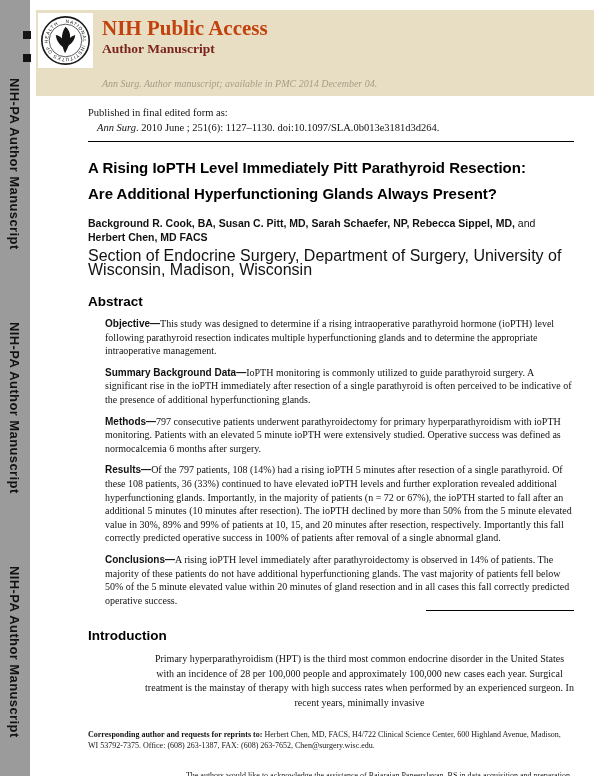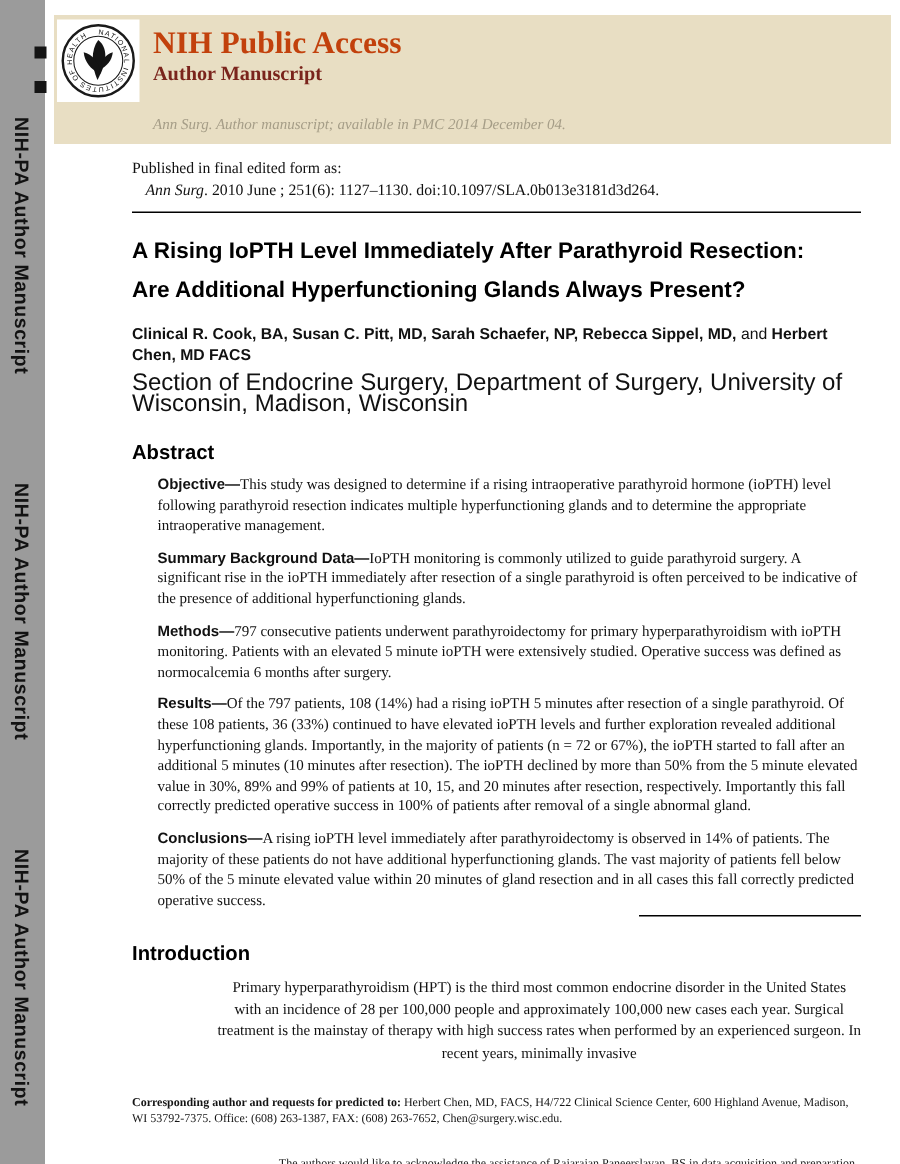--- a/index.html
+++ b/index.html
@@ -130,43 +130,43 @@
     </div>
 
     <div class="pub">
       <div>Published in final edited form as:</div>
       <div class="pub-line2"><i>Ann Surg</i><span>. 2010 June ; 251(6): 1127–1130. doi:10.1097/SLA.0b013e3181d3d264.</span></div>
     </div>
 
     <hr class="rule">
 
     <div class="art-title">
-      <div>A Rising IoPTH Level Immediately After Parathyroid Resection:</div>
+      <div>A Rising IoPTH Level Immediately Pitt Parathyroid Resection:</div>
       <div>Are Additional Hyperfunctioning Glands Always Present?</div>
     </div>
 
-    <div class="authors"><span>Clinical R. Cook, BA, Susan C. Pitt, MD, Sarah Schaefer, NP, Rebecca Sippel, MD,</span><span class="and"> and </span><span>Herbert Chen, MD FACS</span></div>
+    <div class="authors"><span>Background R. Cook, BA, Susan C. Pitt, MD, Sarah Schaefer, NP, Rebecca Sippel, MD,</span><span class="and"> and </span><span>Herbert Chen, MD FACS</span></div>
     <div class="affil">Section of Endocrine Surgery, Department of Surgery, University of Wisconsin, Madison, Wisconsin</div>
 
     <div class="sec-head">Abstract</div>
 
     <p class="abs-para"><span class="abs-lbl">Objective—</span><span>This study was designed to determine if a rising intraoperative parathyroid hormone (ioPTH) level following parathyroid resection indicates multiple hyperfunctioning glands and to determine the appropriate intraoperative management.</span></p>
 
     <p class="abs-para"><span class="abs-lbl">Summary Background Data—</span><span>IoPTH monitoring is commonly utilized to guide parathyroid surgery. A significant rise in the ioPTH immediately after resection of a single parathyroid is often perceived to be indicative of the presence of additional hyperfunctioning glands.</span></p>
 
     <p class="abs-para"><span class="abs-lbl">Methods—</span><span>797 consecutive patients underwent parathyroidectomy for primary hyperparathyroidism with ioPTH monitoring. Patients with an elevated 5 minute ioPTH were extensively studied. Operative success was defined as normocalcemia 6 months after surgery.</span></p>
 
     <p class="abs-para"><span class="abs-lbl">Results—</span><span>Of the 797 patients, 108 (14%) had a rising ioPTH 5 minutes after resection of a single parathyroid. Of these 108 patients, 36 (33%) continued to have elevated ioPTH levels and further exploration revealed additional hyperfunctioning glands. Importantly, in the majority of patients (n = 72 or 67%), the ioPTH started to fall after an additional 5 minutes (10 minutes after resection). The ioPTH declined by more than 50% from the 5 minute elevated value in 30%, 89% and 99% of patients at 10, 15, and 20 minutes after resection, respectively. Importantly this fall correctly predicted operative success in 100% of patients after removal of a single abnormal gland.</span></p>
 
     <p class="abs-para"><span class="abs-lbl">Conclusions—</span><span>A rising ioPTH level immediately after parathyroidectomy is observed in 14% of patients. The majority of these patients do not have additional hyperfunctioning glands. The vast majority of patients fell below 50% of the 5 minute elevated value within 20 minutes of gland resection and in all cases this fall correctly predicted operative success.</span></p>
 
     <div class="fn-rule"></div>
 
     <div class="sec-head">Introduction</div>
     <p class="intro-para">Primary hyperparathyroidism (HPT) is the third most common endocrine disorder in the United States with an incidence of 28 per 100,000 people and approximately 100,000 new cases each year. Surgical treatment is the mainstay of therapy with high success rates when performed by an experienced surgeon. In recent years, minimally invasive</p>
 
     <div class="footer">
-      <div><span class="lbl">Corresponding author and requests for predicted to:</span><span> Herbert Chen, MD, FACS, H4/722 Clinical Science Center, 600 Highland Avenue, Madison, WI 53792-7375. Office: (608) 263-1387, FAX: (608) 263-7652, Chen@surgery.wisc.edu.</span></div>
+      <div><span class="lbl">Corresponding author and requests for reprints to:</span><span> Herbert Chen, MD, FACS, H4/722 Clinical Science Center, 600 Highland Avenue, Madison, WI 53792-7375. Office: (608) 263-1387, FAX: (608) 263-7652, Chen@surgery.wisc.edu.</span></div>
       <div class="ack">The authors would like to acknowledge the assistance of Rajarajan Paneerslavan, BS in data acquisition and preparation.</div>
     </div>
 
   </div>
 </div>
 
 </body></html>

